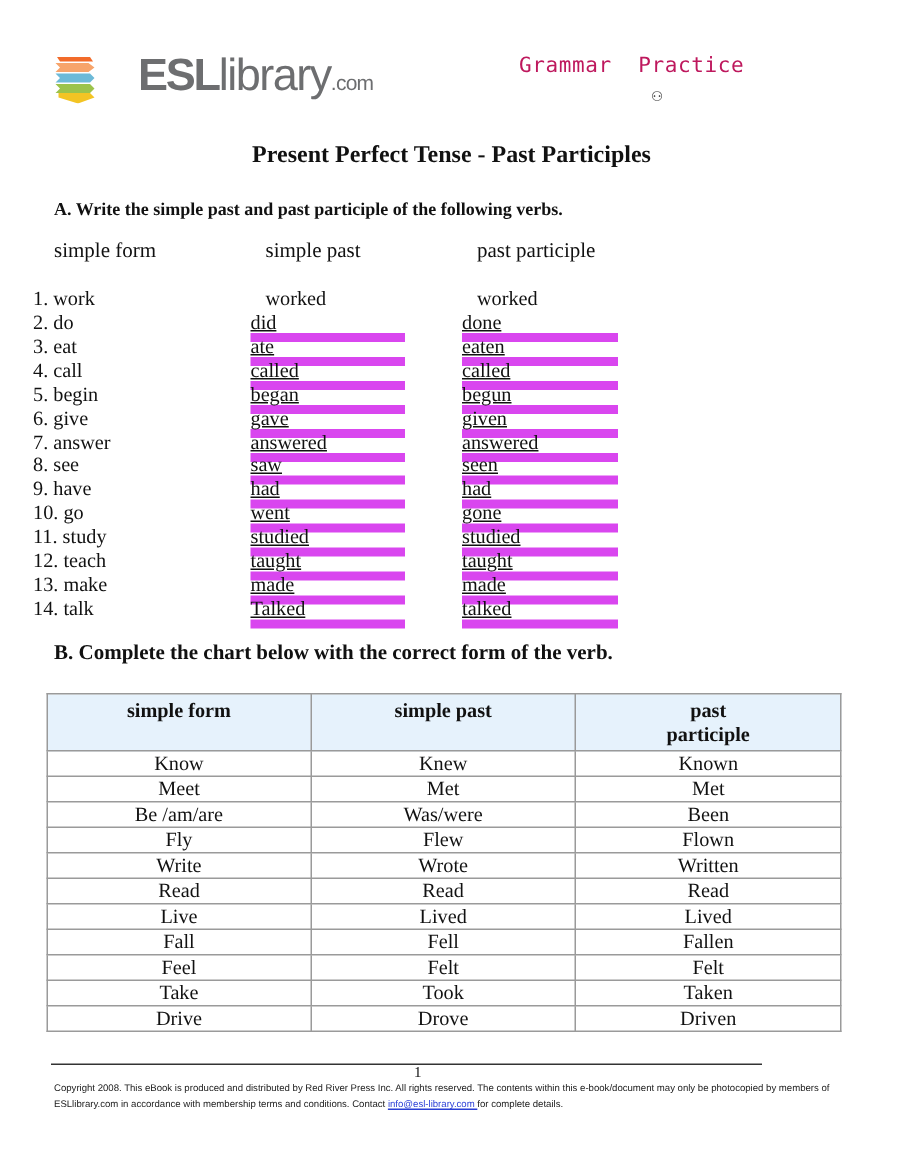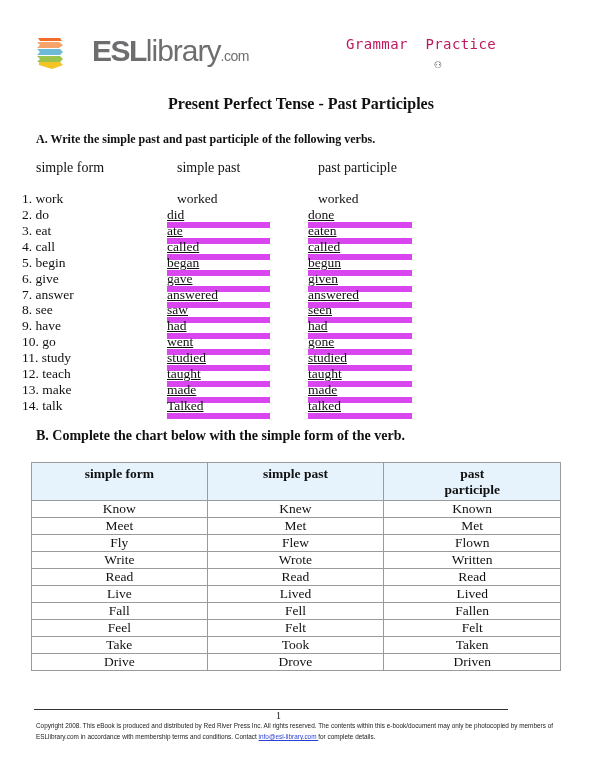--- a/index.html
+++ b/index.html
@@ -132,21 +132,21 @@
     <span class="ans sp"><span>made</span></span>
     <span class="ans pp"><span>made</span></span>
   </div>
   <div class="row" style="top:398px">
     <span class="verb">14. talk</span>
     <span class="ans sp"><span>Talked</span></span>
     <span class="ans pp"><span>talked</span></span>
   </div>
 </div>
 
-<div class="secB-instr">B. Complete the chart below with the simple form of the verb.</div>
+<div class="secB-instr">B. Complete the chart below with the correct form of the verb.</div>
 
 <table class="chart">
   <colgroup>
       <col class="c1">
       <col class="c2">
       <col class="c3">
     </colgroup>
   <thead>
     <tr>
       <th>simple form</th>
@@ -159,20 +159,25 @@
         <td>Know</td>
         <td>Knew</td>
         <td>Known</td>
       </tr>
     <tr>
         <td>Meet</td>
         <td>Met</td>
         <td>Met</td>
       </tr>
     <tr>
+        <td>Be /am/are</td>
+        <td>Was/were</td>
+        <td>Been</td>
+      </tr>
+    <tr>
         <td>Fly</td>
         <td>Flew</td>
         <td>Flown</td>
       </tr>
     <tr>
         <td>Write</td>
         <td>Wrote</td>
         <td>Written</td>
       </tr>
     <tr>

